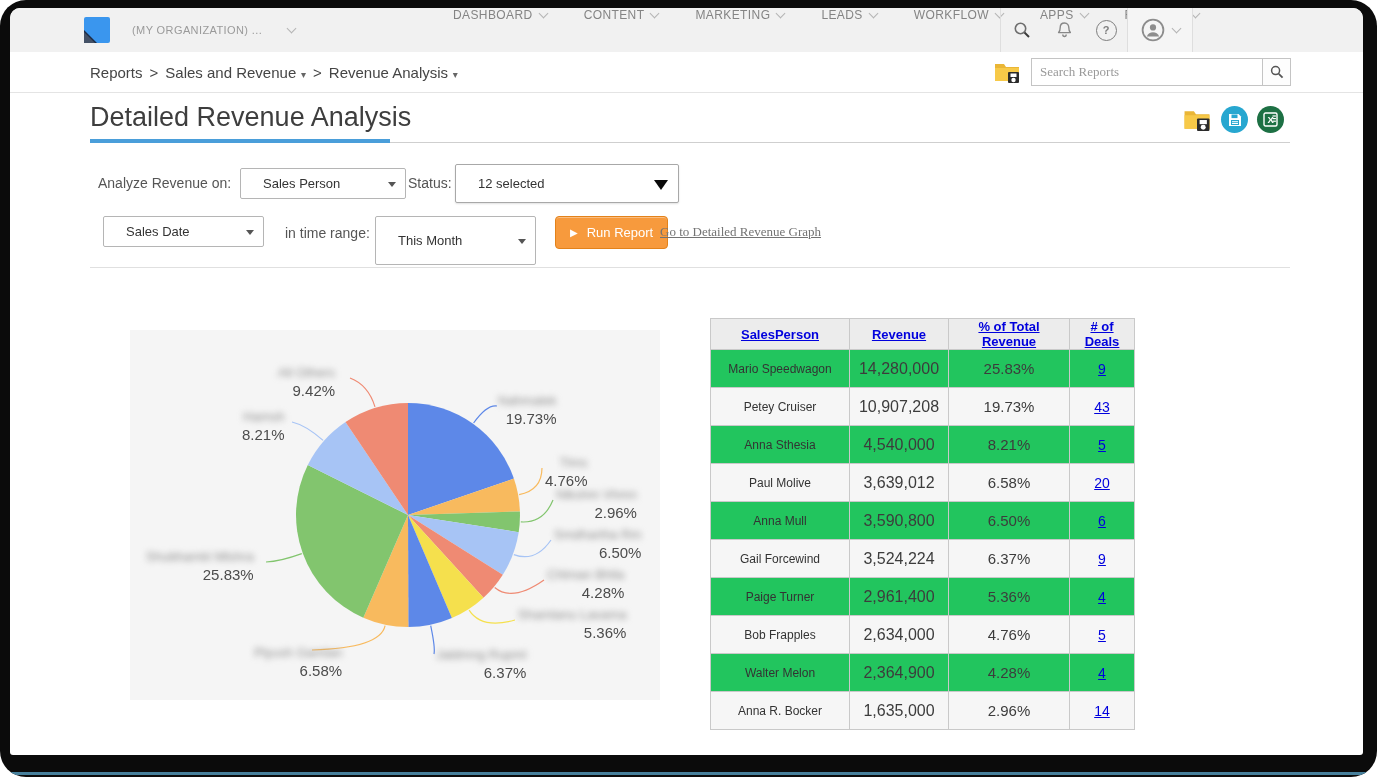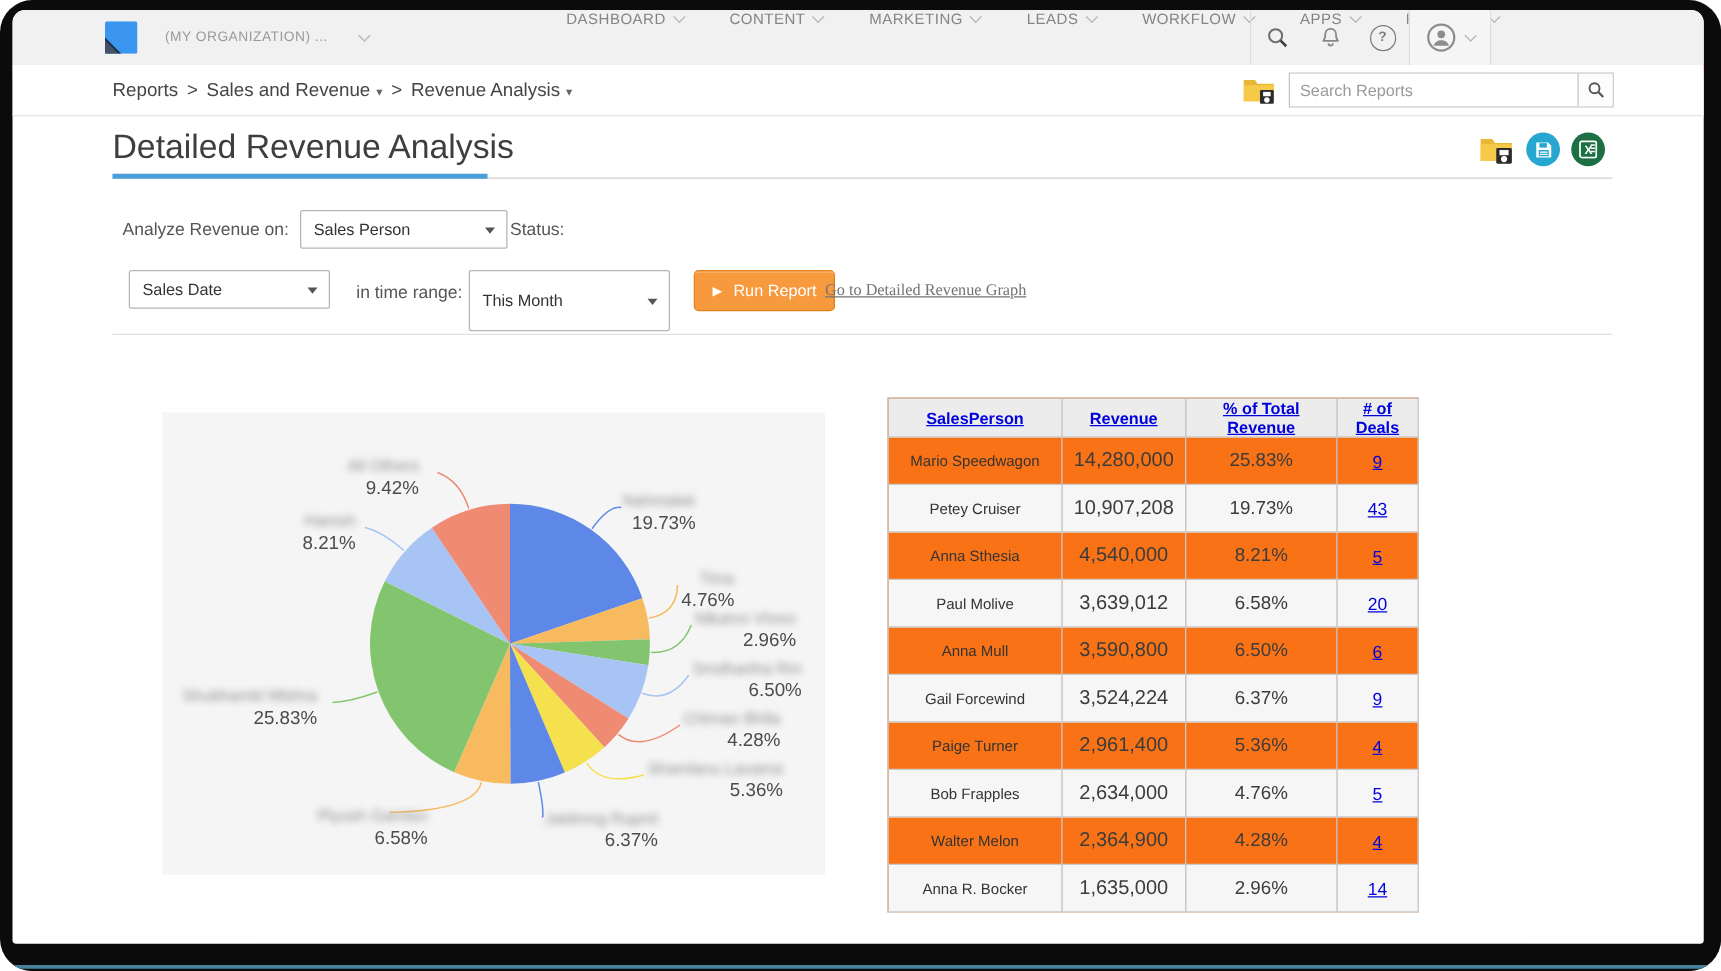--- a/index.html
+++ b/index.html
@@ -20,50 +20,50 @@
   .help-circ{width:19px;height:19px;border:1.5px solid #7d7d7d;border-radius:50%;color:#7d7d7d;font-size:11px;font-weight:bold;display:flex;align-items:center;justify-content:center;}
   .profile-box{height:44px;display:flex;align-items:center;justify-content:center;gap:8px;width:64px;border-left:1px solid #dedede;border-right:1px solid #dedede;background:#f5f5f5;cursor:pointer;}
 
   
   .crumbrow{position:absolute;left:0;right:0;top:44px;height:40px;background:#fff;border-bottom:1px solid #e4e4e4;}
   .crumb{position:absolute;left:80px;top:0;height:40px;display:flex;align-items:center;gap:7px;font-size:15px;color:#454545;}
   .crumb .dd{cursor:pointer;}
   .crumb .caret{font-size:10px;color:#666;margin-left:2px;}
   .crumb-right{position:absolute;left:983px;top:6px;display:flex;align-items:center;gap:10px;}
   .search-wrap{display:flex;align-items:center;border:1px solid #c4c4c4;background:#fff;height:26px;width:258px;}
-  .search-wrap input{border:none;outline:none;flex:1;height:100%;padding:0 8px;font-size:13px;color:#8b5cf6;font-family:Liberation Sans, sans-serif;}
+  .search-wrap input{border:none;outline:none;flex:1;height:100%;padding:0 8px;font-size:13px;color:#8b5cf6;font-family:Liberation Serif, serif;}
   .search-wrap input::placeholder{color:#9a9a9a;}
   .search-btn{width:27px;height:100%;border-left:1px solid #c4c4c4;display:flex;align-items:center;justify-content:center;background:#fdfdfd;cursor:pointer;}
 
   
   .page-title{position:absolute;left:80px;top:94px;font-size:27px;font-weight:300;color:#3e3e3e;}
   .title-rule{position:absolute;left:80px;top:134px;width:1200px;border-bottom:1px solid #cfcfcf;}
   .title-accent{position:absolute;left:80px;top:131px;width:300px;height:4px;background:#4a9eda;}
   .title-icons{position:absolute;left:1172px;top:98px;display:flex;align-items:center;gap:9px;}
   .circ-ic{width:27px;height:27px;border-radius:50%;display:flex;align-items:center;justify-content:center;cursor:pointer;}
 
   
   .flabel{position:absolute;font-size:14px;color:#555;}
-  .sel{position:absolute;background:#fff;border:1px solid #b5b5b5;border-radius:2px;display:flex;align-items:center;padding:0 24px 0 10px;font-size:13px;color:#333;cursor:pointer;box-sizing:border-box;}
+  .sel{position:absolute;background:#fff;border:1px solid #b5b5b5;border-radius:2px;display:flex;align-items:center;padding:0 24px 0 22px;font-size:13px;color:#333;cursor:pointer;box-sizing:border-box;}
   .tri{position:absolute;right:9px;top:50%;margin-top:-2px;width:0;height:0;border:4px solid transparent;border-top:5px solid #555;}
   .tri-big{position:absolute;right:10px;top:50%;margin-top:-4px;width:0;height:0;border:7px solid transparent;border-top:10px solid #0a0a0a;}
   .run-btn{position:absolute;left:545px;top:208px;height:31px;background:#f79a3d;border:1px solid #e3821a;border-radius:4px;color:#fff;font-size:13px;display:flex;align-items:center;gap:9px;padding:0 14px;cursor:pointer;box-shadow:inset 0 1px 0 rgba(255,255,255,.35);}
   .run-btn .play{font-size:10px;}
   .graph-link{position:absolute;left:650px;top:216px;font-size:13px;color:#737373;text-decoration:underline;cursor:pointer;font-family:Liberation Serif, serif;}
   .filters-rule{position:absolute;left:80px;top:259px;width:1200px;border-bottom:1px solid #e0e0e0;}
 
   
   .chart-panel{position:absolute;left:120px;top:322px;width:530px;height:370px;background:#f5f5f5;}
   .chart-panel svg{position:absolute;left:0;top:0;}
   .pie-label{position:absolute;text-align:right;line-height:18px;white-space:nowrap;}
   .pie-name{font-size:13px;color:#8f8f8f;filter:blur(3px);}
   .pie-pct{font-size:15px;color:#4c4c4c;}
 
   
-  .rev-table{position:absolute;left:700px;top:310px;border-collapse:collapse;background:#f97316;}
+  .rev-table{position:absolute;left:700px;top:310px;border-collapse:collapse;background:#22c55e;}
   .rev-table th,.rev-table td{border:1px solid #c9c9c9;text-align:center;}
   .rev-table th{height:26px;background:#ececec;font-size:13px;color:#0000dd;padding:0 6px;}
   .rev-table th span{text-decoration:underline;cursor:pointer;}
   .rev-table td{height:35px;}
   .rev-table tr.alt td{background:#f6f6f6;}
   .c-name{width:136px;font-size:12px;color:#333;}
   .c-rev{width:96px;font-size:16px;color:#3c3c3c;}
   .c-pct{width:118px;font-size:15px;color:#3c3c3c;}
   .c-deal{width:62px;font-size:14px;}
   .c-deal a{color:#0000dd;text-decoration:underline;cursor:pointer;}
@@ -199,20 +199,24 @@
           </svg>
       </div>
     </div>
 
     <div class="flabel" style="left:88px;top:167px;">Analyze Revenue on:</div>
     <div class="sel" style="left:230px;top:160px;width:166px;height:31px;">
       <span>Sales Person</span>
       <span class="tri"></span>
     </div>
     <div class="flabel" style="left:398px;top:167px;">Status:</div>
+    <div class="sel" style="left:445px;top:156px;width:224px;height:39px;border-color:#a8a8a8;box-shadow:0 1px 2px rgba(0,0,0,.12);">
+      <span>12 selected</span>
+      <span class="tri-big"></span>
+    </div>
 
     <div class="sel" style="left:93px;top:208px;width:161px;height:31px;">
       <span>Sales Date</span>
       <span class="tri"></span>
     </div>
     <div class="flabel" style="left:275px;top:217px;">in time range:</div>
     <div class="sel" style="left:365px;top:208px;width:161px;height:49px;text-align:right;">
       <span>This Month</span>
       <span class="tri"></span>
     </div>

